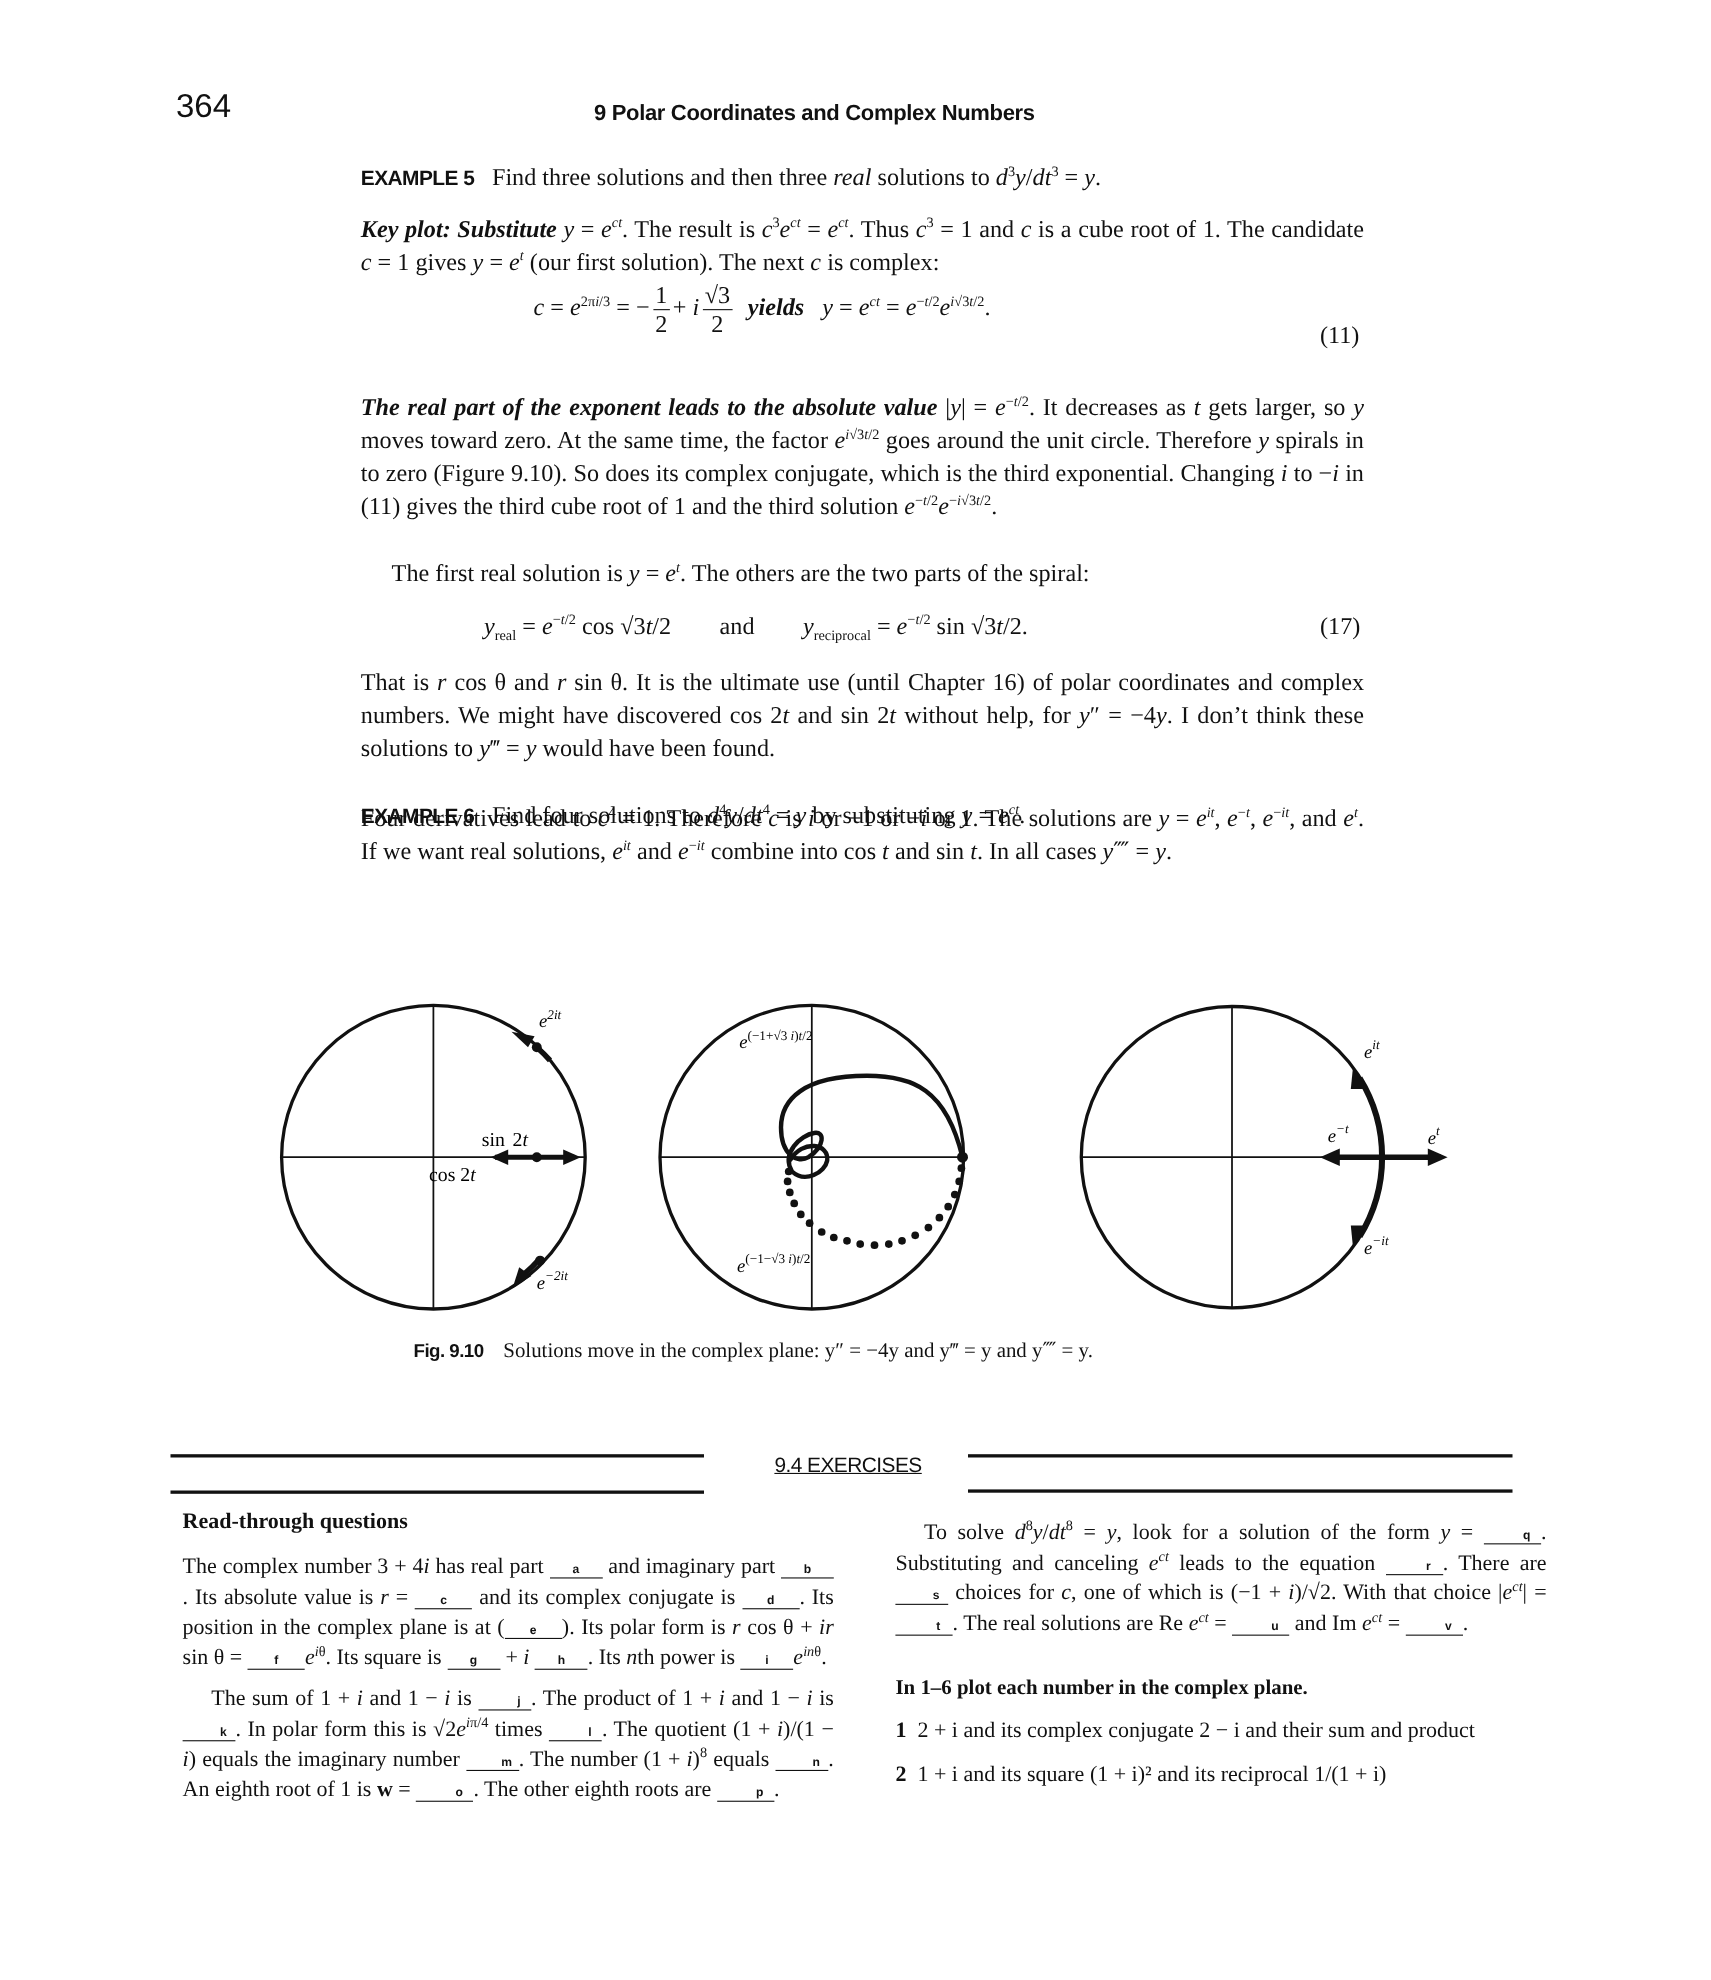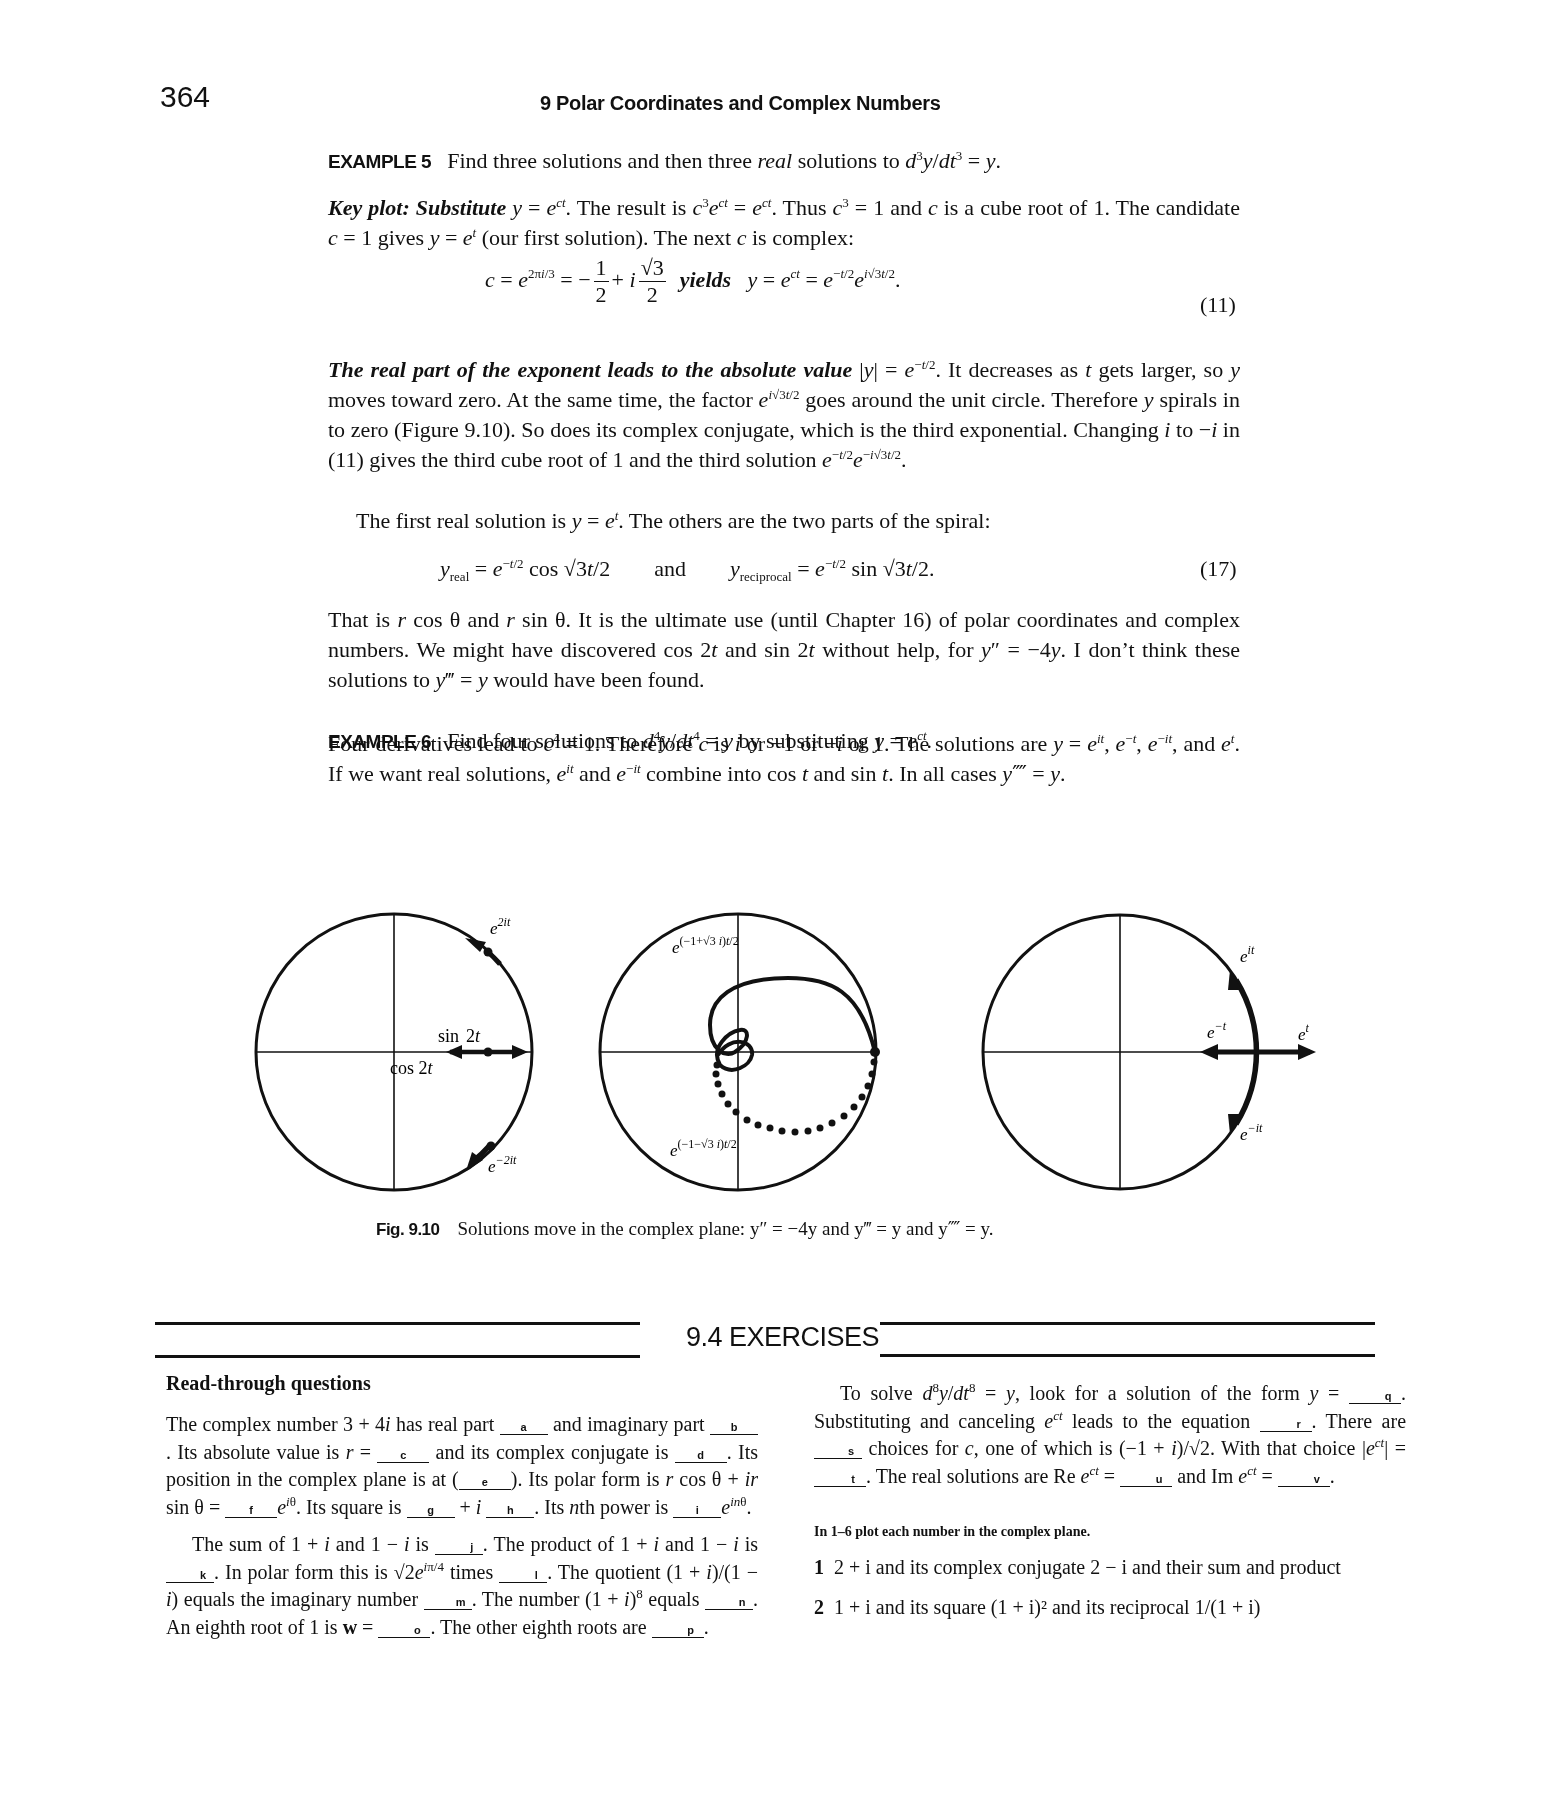--- a/index.html
+++ b/index.html
@@ -14,21 +14,21 @@
   b { font-weight:bold; }
   sup { font-size:13px; vertical-align:super; line-height:0; }
   sub { font-size:13px; vertical-align:sub; line-height:0; }
   .eq { font-size:22px; }
   .eqnum { font-size:22px; }
   .indent { text-indent:28px; }
   .frac { display:inline-block; text-align:center; vertical-align:middle; margin:0 3px; }
   .frac span { display:block; line-height:26px; }
   .frac .num { border-bottom:1.5px solid #111; padding:0 2px; }
   .rule { position:absolute; background:#111; height:3px; }
-  .exhead { left:686px; top:1322px; font-family:"Liberation Sans",sans-serif; font-size:27px; letter-spacing:-0.5px; }
+  .exhead { left:704px; top:1322px; font-family:"Liberation Sans",sans-serif; font-size:19px; letter-spacing:-0.5px;text-decoration:underline; }
   .col { font-size:20px; line-height:27.5px; text-align:justify; }
   .blank { display:inline-block; border-bottom:1.5px solid #111; text-align:center; font-family:"Liberation Sans",sans-serif; font-size:11px; font-weight:bold; line-height:14px; vertical-align:baseline; }
   .caption { left:376px; top:1217px; font-size:19px; }
   .caption .lab { font-family:"Liberation Sans",sans-serif; font-weight:bold; font-size:17px; margin-right:18px; letter-spacing:-0.5px; }
   svg text { font-family:"Liberation Serif",serif; }
 </style>
 </head>
 <body>
 
 <div class="abs pnum">364</div>
@@ -161,20 +161,20 @@
   </div>
   <div class="col" style="margin-top:10px; text-indent:26px;">
     The sum of 1 + <i>i</i> and 1 − <i>i</i> is <span class="blank" style="width:48px">j</span>. The product of 1 + <i>i</i> and 1 − <i>i</i> is <span class="blank" style="width:48px">k</span>. In polar form this is √2<i>e</i><sup><i>i</i>π/4</sup> times <span class="blank" style="width:48px">l</span>. The quotient (1 + <i>i</i>)/(1 − <i>i</i>) equals the imaginary number <span class="blank" style="width:48px">m</span>. The number (1 + <i>i</i>)<sup>8</sup> equals <span class="blank" style="width:48px">n</span>. An eighth root of 1 is <b>w</b> = <span class="blank" style="width:52px">o</span>. The other eighth roots are <span class="blank" style="width:52px">p</span>.
   </div>
 </div>
 
 <div class="abs" style="left:814px; top:1380px; width:592px;">
   <div class="col" style="text-indent:26px;">
     To solve <i>d</i><sup>8</sup><i>y</i>/<i>dt</i><sup>8</sup> = <i>y</i>, look for a solution of the form <i>y</i> = <span class="blank" style="width:52px">q</span>. Substituting and canceling <i>e</i><sup><i>ct</i></sup> leads to the equation <span class="blank" style="width:52px">r</span>. There are <span class="blank" style="width:48px">s</span> choices for <i>c</i>, one of which is (−1 + <i>i</i>)/√2. With that choice |<i>e</i><sup><i>ct</i></sup>| = <span class="blank" style="width:52px">t</span>. The real solutions are Re <i>e</i><sup><i>ct</i></sup> = <span class="blank" style="width:52px">u</span> and Im <i>e</i><sup><i>ct</i></sup> = <span class="blank" style="width:52px">v</span>.
   </div>
-  <div style="margin-top:34px; font-weight:bold; font-size:14px;">In 1–6 plot each number in the complex plane.</div>
+  <div style="margin-top:34px; font-weight:bold; font-size:19px;">In 1–6 plot each number in the complex plane.</div>
   <div class="col" style="margin-top:14px;">
     <b>1</b>&nbsp;&nbsp;<span>2 + i and its complex conjugate 2 − i and their sum and product</span>
   </div>
   <div class="col" style="margin-top:12px;">
     <b>2</b>&nbsp;&nbsp;<span>1 + i and its square (1 + i)² and its reciprocal 1/(1 + i)</span>
   </div>
 </div>
 
 </body></html>

